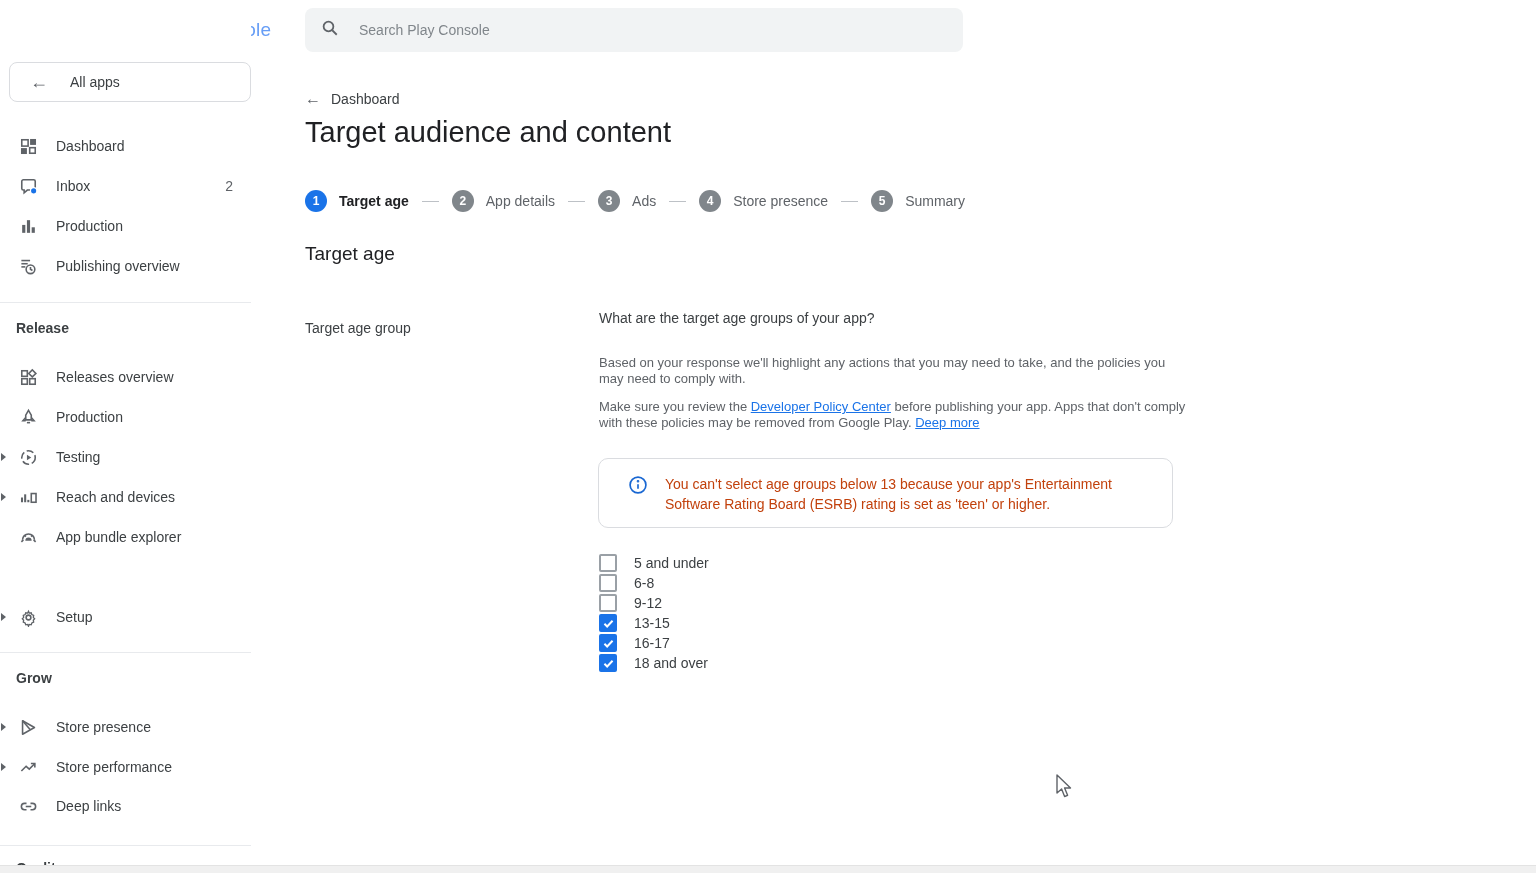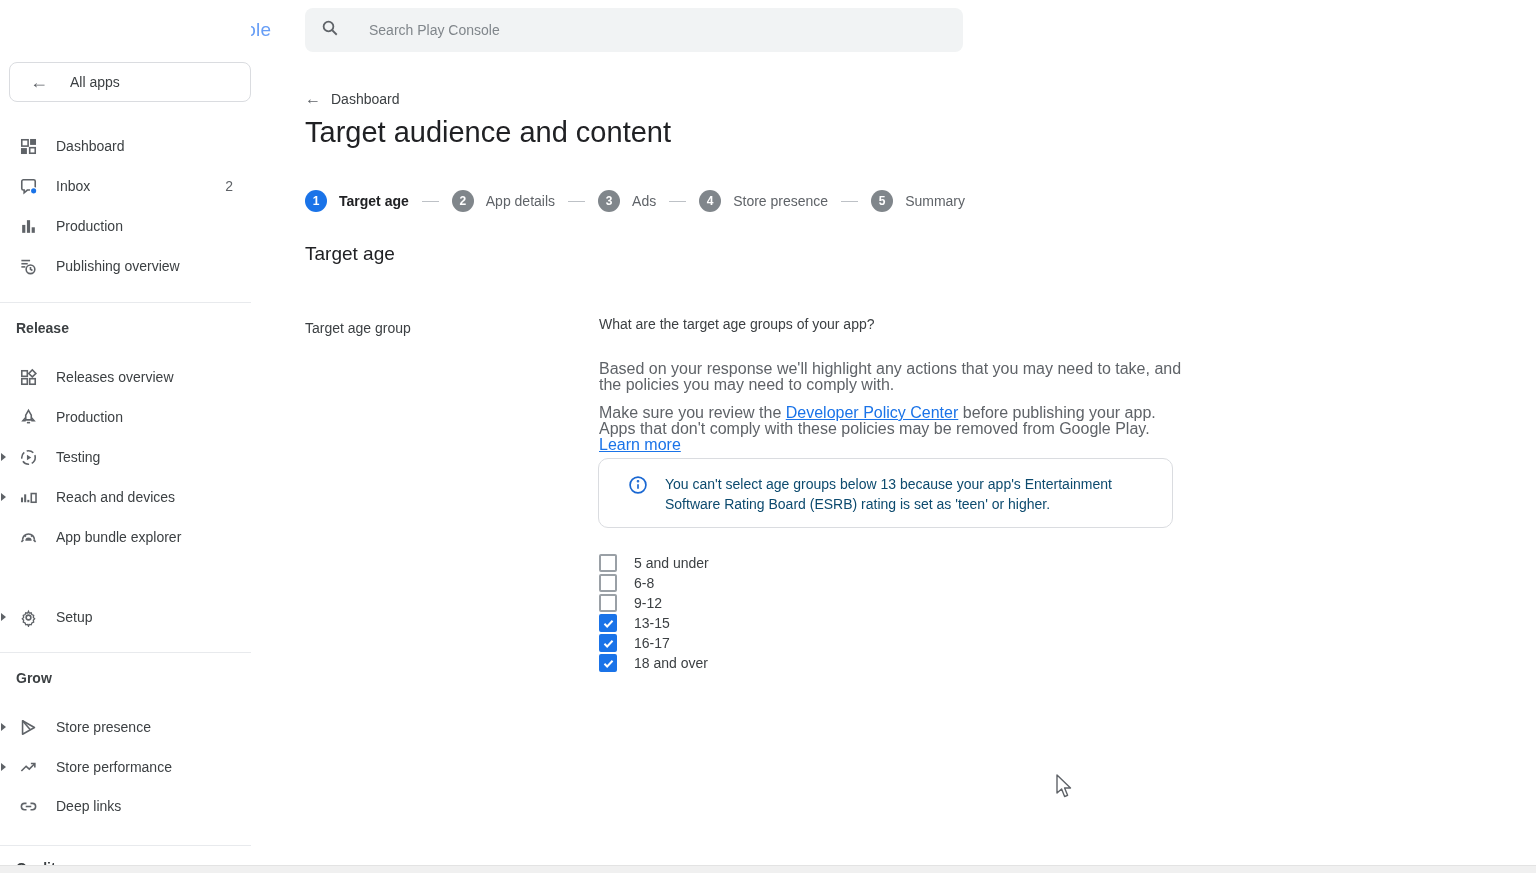--- a/index.html
+++ b/index.html
@@ -11,21 +11,21 @@
   .hamburger { position:absolute; left:16px; top:20px; width:24px; height:18px; cursor:pointer; }
   .hamburger span { display:block; height:2px; background:#5f6368; margin:5px 0; border-radius:1px; }
   .logo { position:absolute; left:52px; top:14px; display:flex; align-items:center; gap:10px; }
   .logo-text { font-size:19px; letter-spacing:.2px; }
   .logo-gp { color:#5f6368; font-weight:500; }
   .logo-console { color:#669df6; font-weight:400; }
 
   .searchbar { position:absolute; left:305px; top:8px; width:658px; height:44px;
     background:#f1f3f4; border-radius:8px; display:flex; align-items:center; padding:0 16px; }
   .searchbar input { border:none; outline:none; background:transparent; font-size:14px;
-    color:#3c4043; width:100%; margin-left:30px; font-family:"Liberation Sans",sans-serif; }
+    color:#3c4043; width:100%; margin-left:20px; font-family:"Liberation Sans",sans-serif; }
   .searchbar input::placeholder { color:#80868b; }
 
   
   .sidebar { position:absolute; left:0; top:0; width:251px; height:873px; background:#fff; }
   .all-apps { position:absolute; left:9px; top:62px; width:242px; height:40px;
     border:1px solid #dadce0; border-radius:8px; display:flex; align-items:center; cursor:pointer; }
   .all-apps .back { margin-left:20px; color:#5f6368; font-size:18px; }
   .all-apps .lbl { margin-left:22px; font-size:14px; font-weight:500; color:#3c4043; }
 
   .nav-item { position:absolute; left:0; width:251px; height:40px; display:flex;
@@ -49,30 +49,30 @@
   .step-num { width:22px; height:22px; border-radius:50%; background:#80868b; color:#fff;
     font-size:12px; font-weight:700; display:flex; align-items:center; justify-content:center; }
   .step.active .step-num { background:#1a73e8; }
   .step-label { margin-left:12px; font-size:14px; color:#5f6368; }
   .step.active .step-label { color:#202124; font-weight:700; }
   .step-dash { width:17px; height:1px; background:#bdc1c6; margin:0 13px; }
 
   .section-title { position:absolute; left:305px; top:243px; font-size:19px; font-weight:500; color:#202124; }
   .form-label { position:absolute; left:305px; top:320px; font-size:14px; color:#3c4043; }
 
-  .rightcol { position:absolute; left:599px; top:310px; width:592px;margin-top:6px; }
+  .rightcol { position:absolute; left:599px; top:310px; width:592px; }
   .question { font-size:14px; color:#3c4043; }
-  .para { font-size:16px; line-height:16px; color:#5f6368; margin-top:29px; width:588px; }
+  .para { font-size:13px; line-height:16px; color:#5f6368; margin-top:29px; width:588px; }
   .para.second { margin-top:12px; }
   .para a { color:#1a73e8; text-decoration:underline; cursor:pointer; }
 
   .info-card { position:absolute; left:598px; top:458px; width:575px; height:70px;
     border:1px solid #dadce0; border-radius:10px; background:#fff; display:flex; align-items:flex-start; }
   .info-icon { margin:16px 0 0 29px; flex:0 0 auto; }
-  .info-text { margin:15px 24px 0 17px; font-size:14px; line-height:20px; color:#0c4a6e; width:470px; }
+  .info-text { margin:15px 24px 0 17px; font-size:14px; line-height:20px; color:#c2410c; width:470px; }
 
   .checks { position:absolute; left:599px; top:553px; display:flex; flex-direction:column; }
   .check-row { display:flex; align-items:center; height:20px; cursor:pointer; }
   .cbox { width:18px; height:18px; border:2px solid #9aa0a6; border-radius:2px; background:#fff;
     display:flex; align-items:center; justify-content:center; }
   .check-row.checked .cbox { background:#1a73e8; border-color:#1a73e8; }
   .check-label { margin-left:17px; font-size:14px; color:#3c4043; }
 
   .hscroll { position:absolute; left:0; top:865px; width:1536px; height:8px; background:#f0f0f0;
     border-top:1px solid #e3e3e3; }
@@ -316,21 +316,21 @@
       <span class="step-label">Summary</span>
     </div>
   </div>
 
   <h2 class="section-title">Target age</h2>
   <div class="form-label">Target age group</div>
 
   <div class="rightcol">
     <div class="question">What are the target age groups of your app?</div>
     <div class="para">Based on your response we'll highlight any actions that you may need to take, and the policies you may need to comply with.</div>
-    <div class="para second"><span>Make sure you review the </span><a>Developer Policy Center</a><span> before publishing your app. Apps that don't comply with these policies may be removed from Google Play. </span><a>Learn more</a></div>
+    <div class="para second"><span>Make sure you review the </span><a>Developer Policy Center</a><span> before publishing your app. Apps that don't comply with these policies may be removed from Google Play. </span><a>Deep more</a></div>
   </div>
 
   <div class="info-card">
     <span class="info-icon">
       <svg width="20" height="20" viewBox="0 0 24 24" fill="none" stroke="#1967d2" stroke-width="2">
         <circle cx="12" cy="12" r="9.5"></circle>
           <line x1="12" y1="11" x2="12" y2="16.5"></line>
           <circle cx="12" cy="7.5" r="0.6" fill="#1967d2"></circle>
       </svg>
     </span>

